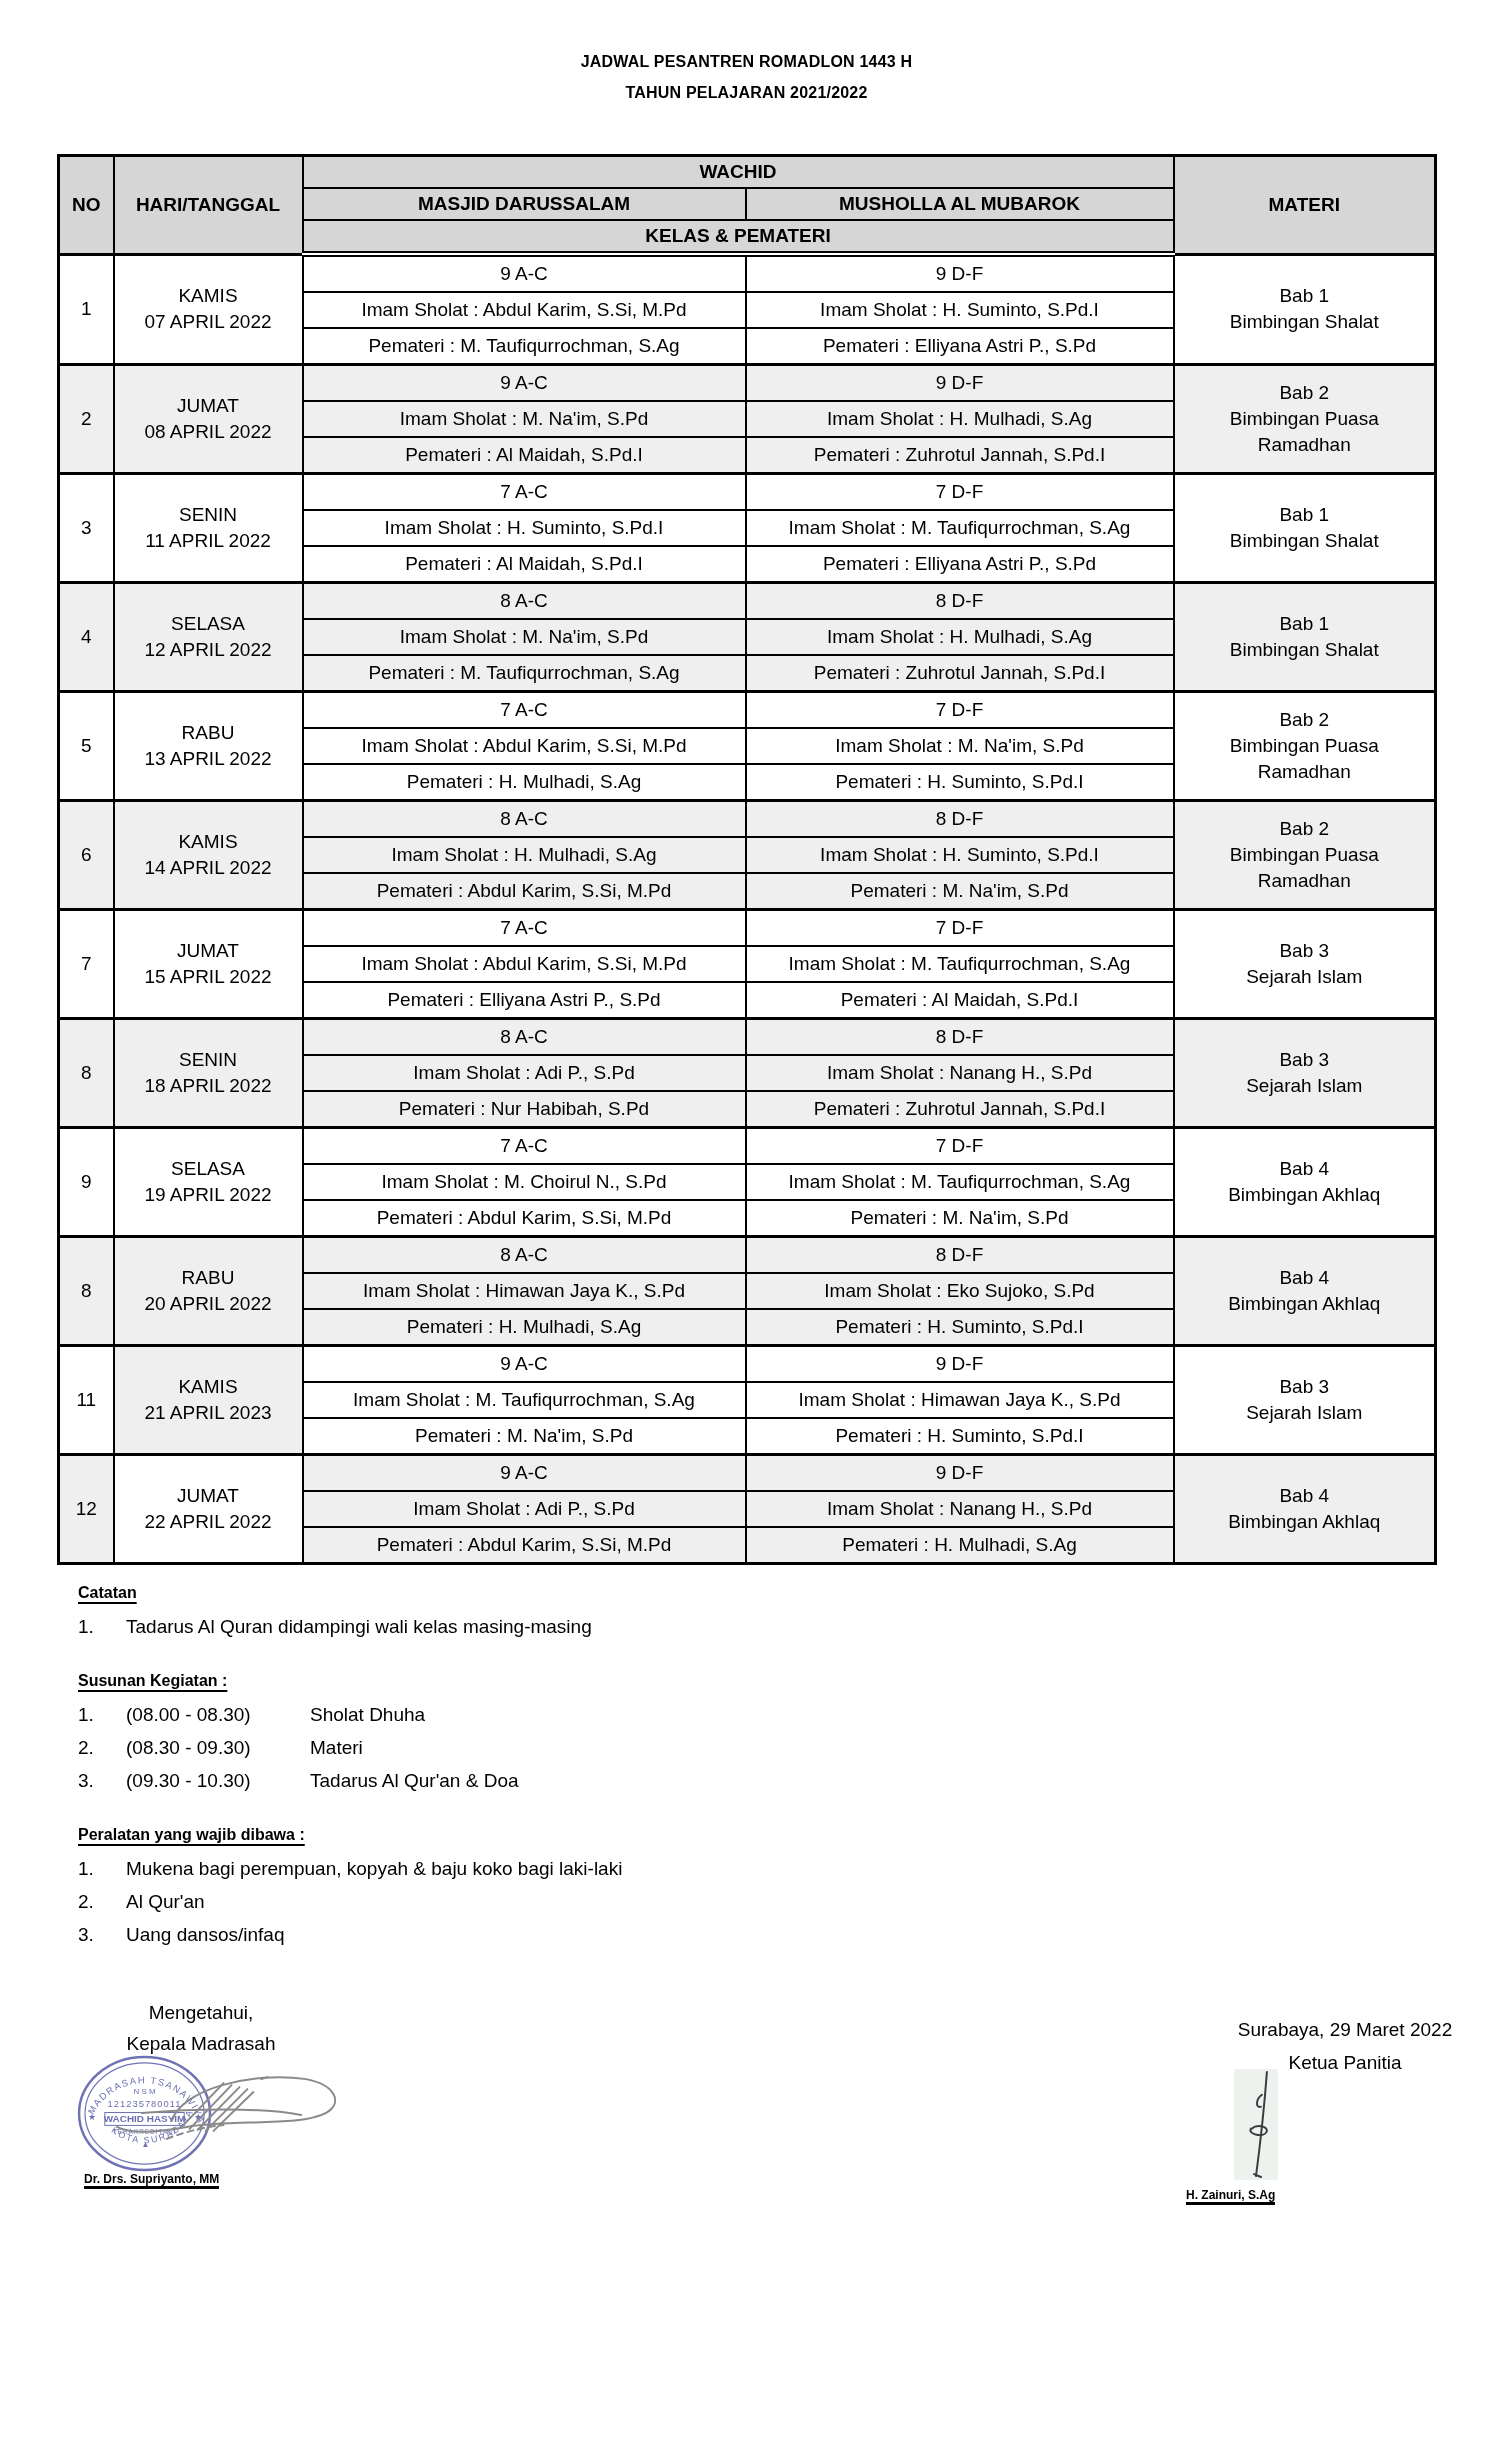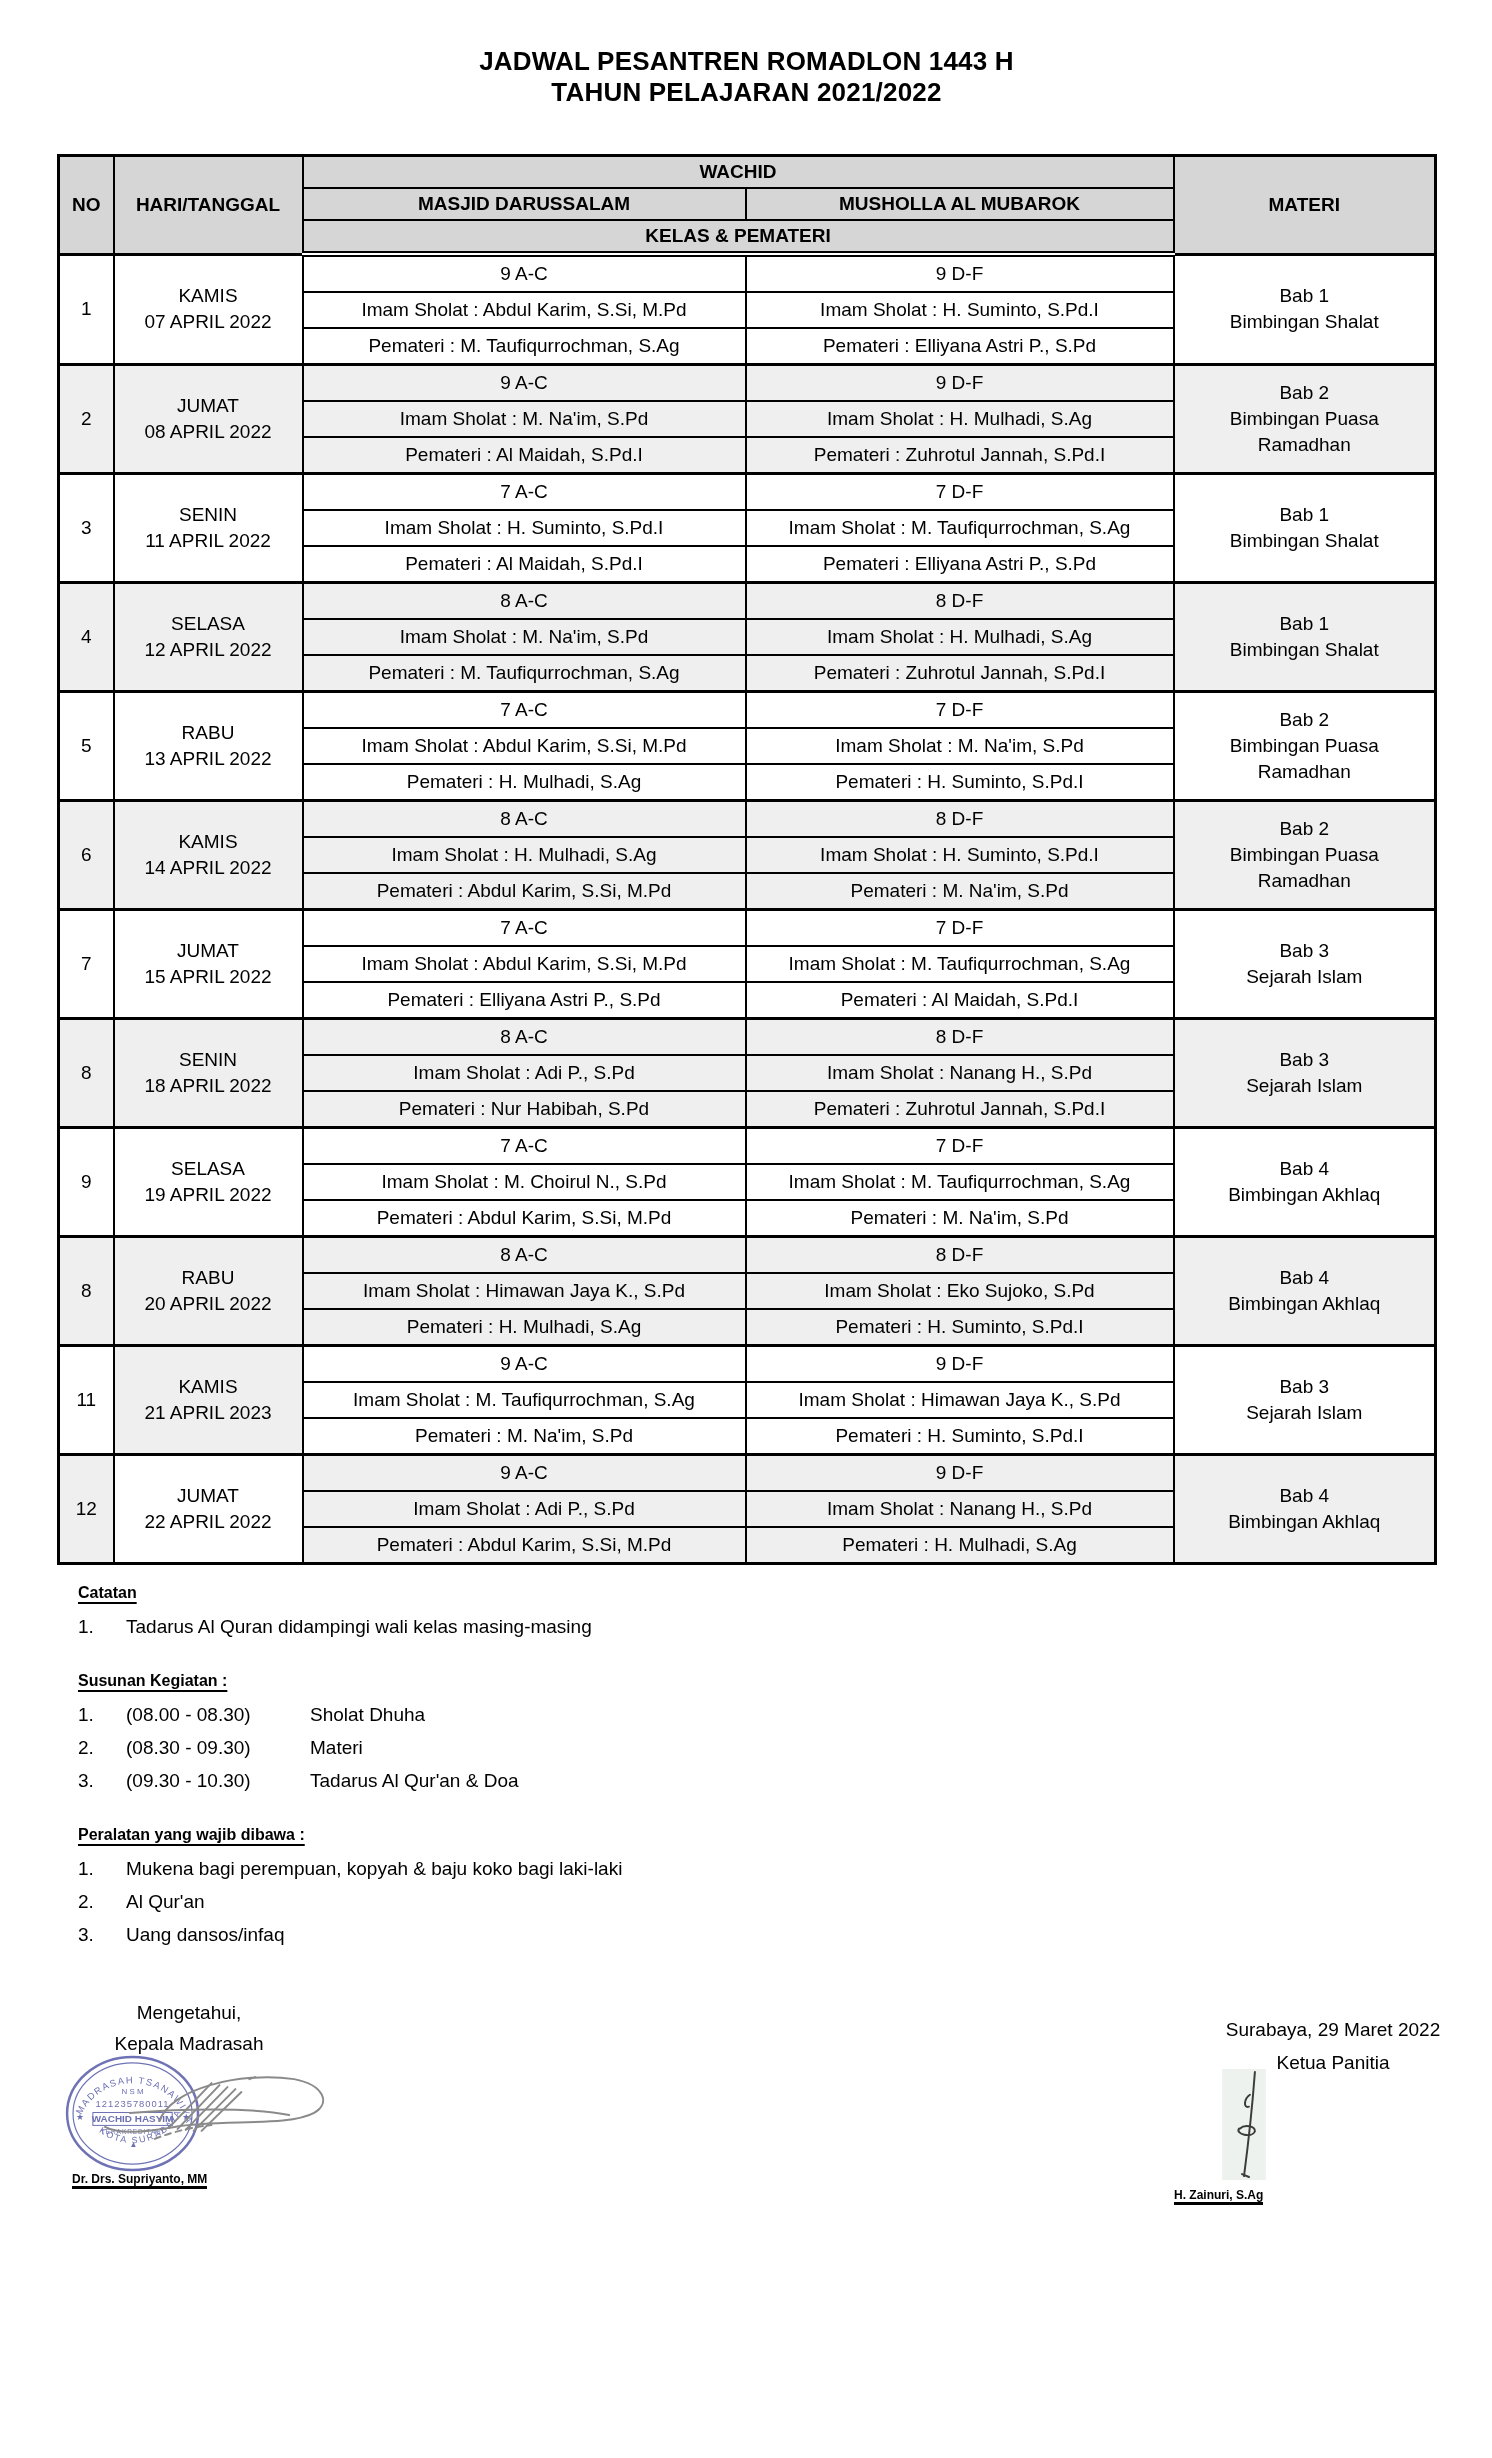--- a/index.html
+++ b/index.html
@@ -1,21 +1,21 @@
 <!DOCTYPE html>
 <html><head>
 <meta charset="utf-8">
 <style>
   html,body{margin:0;padding:0;background:#fff;}
   .page{position:relative;width:1493px;height:2459px;background:#ffffff;
         font-family:"Liberation Sans",sans-serif;color:#000;overflow:hidden;}
 
   
   .title-block{padding-top:46px;text-align:center;font-weight:bold;
-               font-size:26px;line-height:31px;letter-spacing:0.2px;}
+               font-size:16px;line-height:31px;letter-spacing:0.2px;}
 
   
   .schedule-wrap{margin:46px 0 0 57px;}
   table.schedule{border-collapse:collapse;table-layout:fixed;width:1376px;
                  border:3px solid #000;}
   table.schedule td{border:2px solid #000;text-align:center;vertical-align:middle;
                     padding:0 4px;font-size:19px;overflow:hidden;}
   thead td{border-width:3px;background:#d6d6d6;font-weight:bold;height:30px;}
   .no-h,.day-h,.materi-h,tr.kelas-row td{border-bottom:6px double #000;}
   tbody td{height:34px;}
@@ -31,21 +31,21 @@
   .notes{margin:16px 0 0 57px;padding-left:21px;font-size:19px;}
   .note-heading{display:inline-block;font-weight:bold;font-size:16px;
                 text-decoration:underline;text-decoration-thickness:2px;
                 text-underline-offset:4px;margin:0 0 8px 0;}
   .note-item{display:flex;line-height:33px;}
   .note-num{width:48px;flex:0 0 48px;}
   .note-time{width:184px;flex:0 0 184px;}
   .section{margin-top:26px;}
 
   
-  .sig-row{position:relative;margin-top:46px;height:299px;font-size:19px;}
+  .sig-row{position:relative;margin-top:46px;height:299px;font-size:19px;margin-left:12px;}
   .sig-left{position:absolute;left:72px;top:0;width:299px;}
   .sig-left .sig-line{width:234px;text-align:center;line-height:31px;}
   .sig-right{position:absolute;left:1174px;top:16px;width:318px;text-align:center;}
   .sig-right .sig-line{line-height:33px;}
   .sig-name{position:absolute;top:175px;left:0;font-weight:bold;font-size:12px;
             border-bottom:3px solid #000;padding-bottom:0;white-space:nowrap;}
   .stamp-svg{position:absolute;left:-9px;top:57px;}
   .scribble-svg{position:absolute;left:28px;top:72px;}
   .stroke-svg{position:absolute;left:48px;top:56px;}
 </style>

